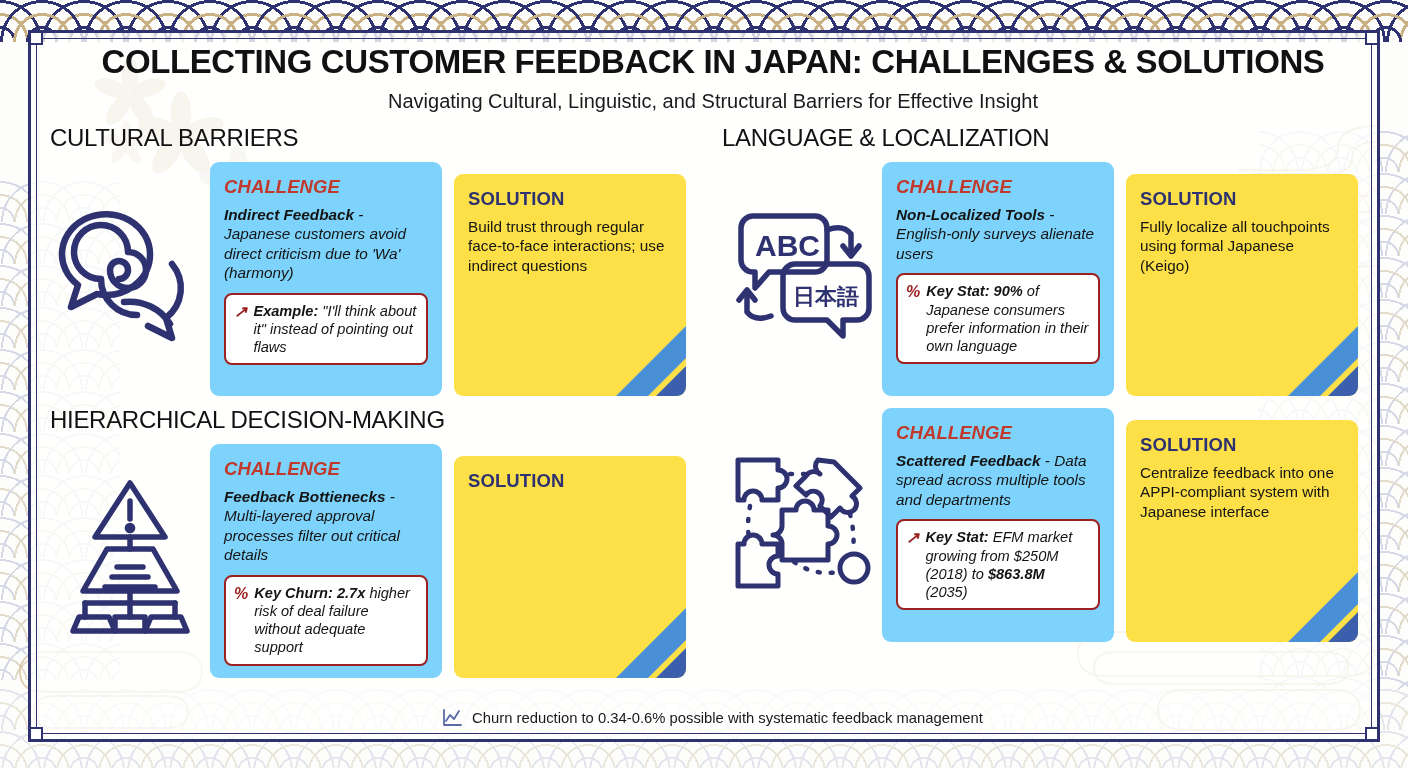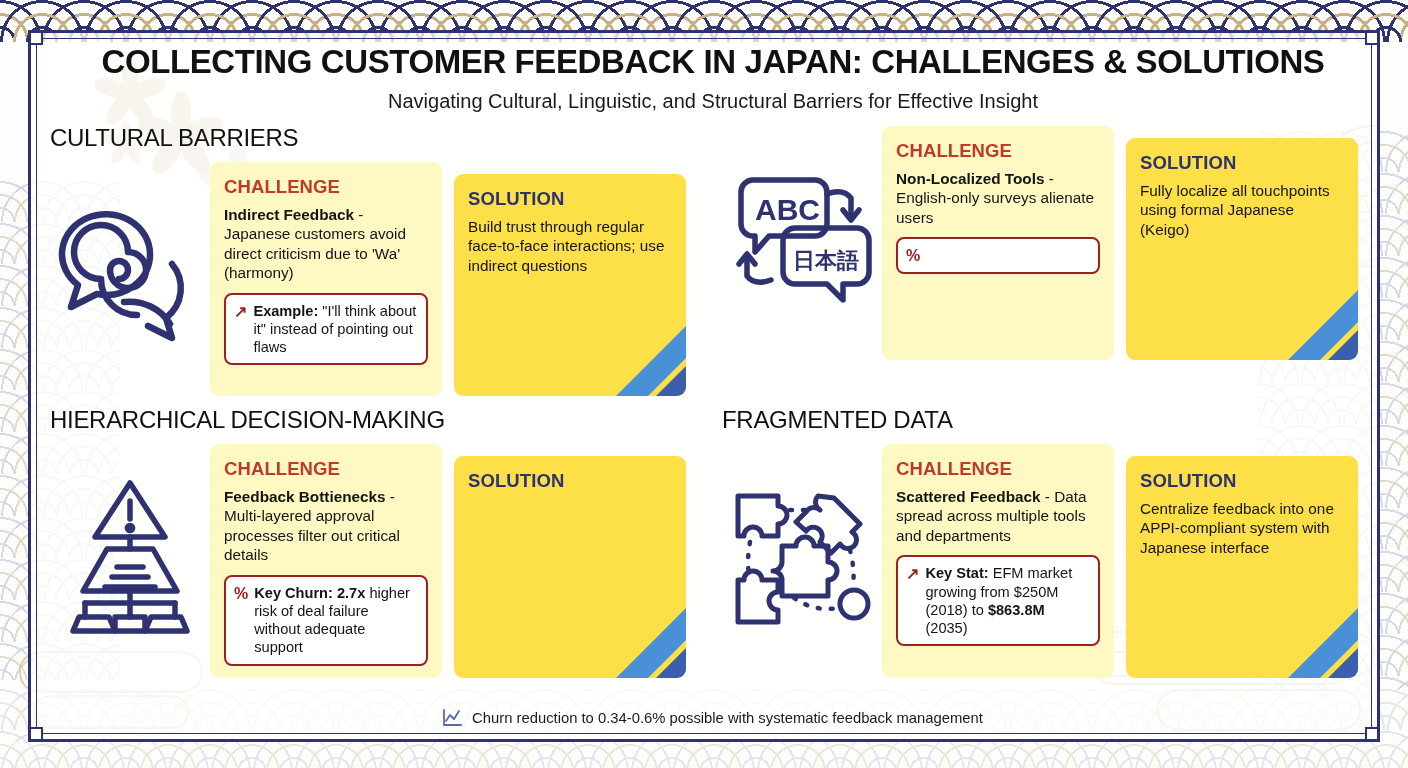--- a/index.html
+++ b/index.html
@@ -94,21 +94,21 @@
   .section-heading {
     font-size: 24px; font-weight: normal; color: #111111;
     letter-spacing: -0.3px; margin-bottom: 12px; line-height: 1;
   }
   .card-pair { display: grid; grid-template-columns: 1fr 1fr; gap: 12px; }
 
   .card {
     border-radius: 9px; padding: 14px 14px 12px 14px;
     position: relative; overflow: hidden; min-height: 222px;
   }
-  .card-challenge { background: #fef9c3; }
+  .card-challenge { background: #7dd3fc; font-style: italic; }
   .card-solution  { background: #fde047; margin-top: 12px; }
 
   .card-label { font-size: 18.5px; font-weight: bold; letter-spacing: .1px; margin-bottom: 7px; }
   .card-label-challenge { color: #c0392b; }
   .card-label-solution  { color: #2e3270; }
 
   .card-text { font-size: 15.3px; line-height: 1.27; color: #141414; }
   .card-text b { font-weight: bold; }
 
   .stat-box {
@@ -231,20 +231,21 @@
                 <path d="M100 30 L100 62 L62 100 L30 100 Z" fill="#4a90d9"></path>
                 <path d="M100 70 L100 100 L70 100 Z" fill="#3b5fad"></path>
               </svg>
             </div>
           </div>
         </div>
       </div>
     </div>
 
     <div class="quadrant">
+      <div class="section-heading">LANGUAGE &amp; LOCALIZATION</div>
       <div class="quadrant-inner">
         <div class="quadrant-icon">
           <svg width="150" height="138" viewBox="0 0 150 138">
             <g fill="none" stroke="#2e3270" stroke-width="5.5" stroke-linecap="round" stroke-linejoin="round">
               <path d="M14 24 a12 12 0 0 1 12 -12 h62 a12 12 0 0 1 12 12 v32 a12 12 0 0 1 -12 12 h-46 l-14 16 v-16 h-2 a12 12 0 0 1 -12 -12z"></path>
               <path d="M56 72 a12 12 0 0 1 12 -12 h62 a12 12 0 0 1 12 12 v32 a12 12 0 0 1 -12 12 h-14 v16 l-16 -16 h-32 a12 12 0 0 1 -12 -12z"></path>
               <path d="M100 26 q16 -6 24 4 v18"></path>
               <path d="M116 42 l8 10 8 -10"></path>
               <path d="M44 112 q-16 6 -24 -4 v-18"></path>
               <path d="M28 96 l-8 -10 -8 10"></path>
@@ -253,20 +254,21 @@
             <text x="66" y="100" font-family="'DejaVu Sans',sans-serif" font-size="22" font-weight="bold" fill="#2e3270">日本語</text>
           </svg>
         </div>
         <div class="quadrant-body">
           <div class="card-pair">
             <div class="card card-challenge">
               <div class="card-label card-label-challenge">CHALLENGE</div>
               <div class="card-text"><b>Non-Localized Tools</b><span> - English-only surveys alienate users</span></div>
               <div class="stat-box">
                 <span class="stat-icon">%</span>
+                <span class="stat-text"><b>Key Stat: 90%</b><span> of Japanese consumers prefer information in their own language</span></span>
               </div>
             </div>
             <div class="card card-solution">
               <div class="card-label card-label-solution">SOLUTION</div>
               <div class="card-text">Fully localize all touchpoints using formal Japanese (Keigo)</div>
               <svg class="corner-stripes" viewBox="0 0 100 100">
                 <path d="M100 30 L100 62 L62 100 L30 100 Z" fill="#4a90d9"></path>
                 <path d="M100 70 L100 100 L70 100 Z" fill="#3b5fad"></path>
               </svg>
             </div>
@@ -315,21 +317,20 @@
                 <path d="M100 30 L100 62 L62 100 L30 100 Z" fill="#4a90d9"></path>
                 <path d="M100 70 L100 100 L70 100 Z" fill="#3b5fad"></path>
               </svg>
             </div>
           </div>
         </div>
       </div>
     </div>
 
     <div class="quadrant">
-      <div class="section-heading">FRAGMENTED DATA</div>
       <div class="quadrant-inner">
         <div class="quadrant-icon">
           <svg width="148" height="150" viewBox="0 0 148 150">
             <g fill="none" stroke="#2e3270" stroke-width="5" stroke-linecap="round" stroke-linejoin="round">
               <path d="M10 16 h40 v10 a9 9 0 0 1 9 9 a9 9 0 0 1 -9 9 v12 h-16 a9 9 0 0 0 -9 -9 a9 9 0 0 0 -9 9 H10 Z"></path>
               <path d="M10 100 h6 a9 9 0 0 1 9 -9 a9 9 0 0 1 9 9 h16 v12 a9 9 0 0 0 -9 9 a9 9 0 0 0 9 9 v12 H10 Z"></path>
               <path d="M54 66 h14 a9 9 0 0 1 9 -9 a9 9 0 0 1 9 9 h14 v16 a9 9 0 0 1 9 9 a9 9 0 0 1 -9 9 v16 H54 v-16 a9 9 0 0 0 -9 -9 a9 9 0 0 0 9 -9 Z"></path>
               <path d="M106 18 l26 26 -8 8 a9 9 0 0 1 2 14 a9 9 0 0 1 -14 -2 l-9 9 -11 -11 a9 9 0 0 0 -3 -14 a9 9 0 0 0 -11 3 L68 42 l10 -10 a9 9 0 0 1 14 -2 a9 9 0 0 1 -2 -14 Z"></path>
               <circle cx="126" cy="124" r="14"></circle>
             </g>

